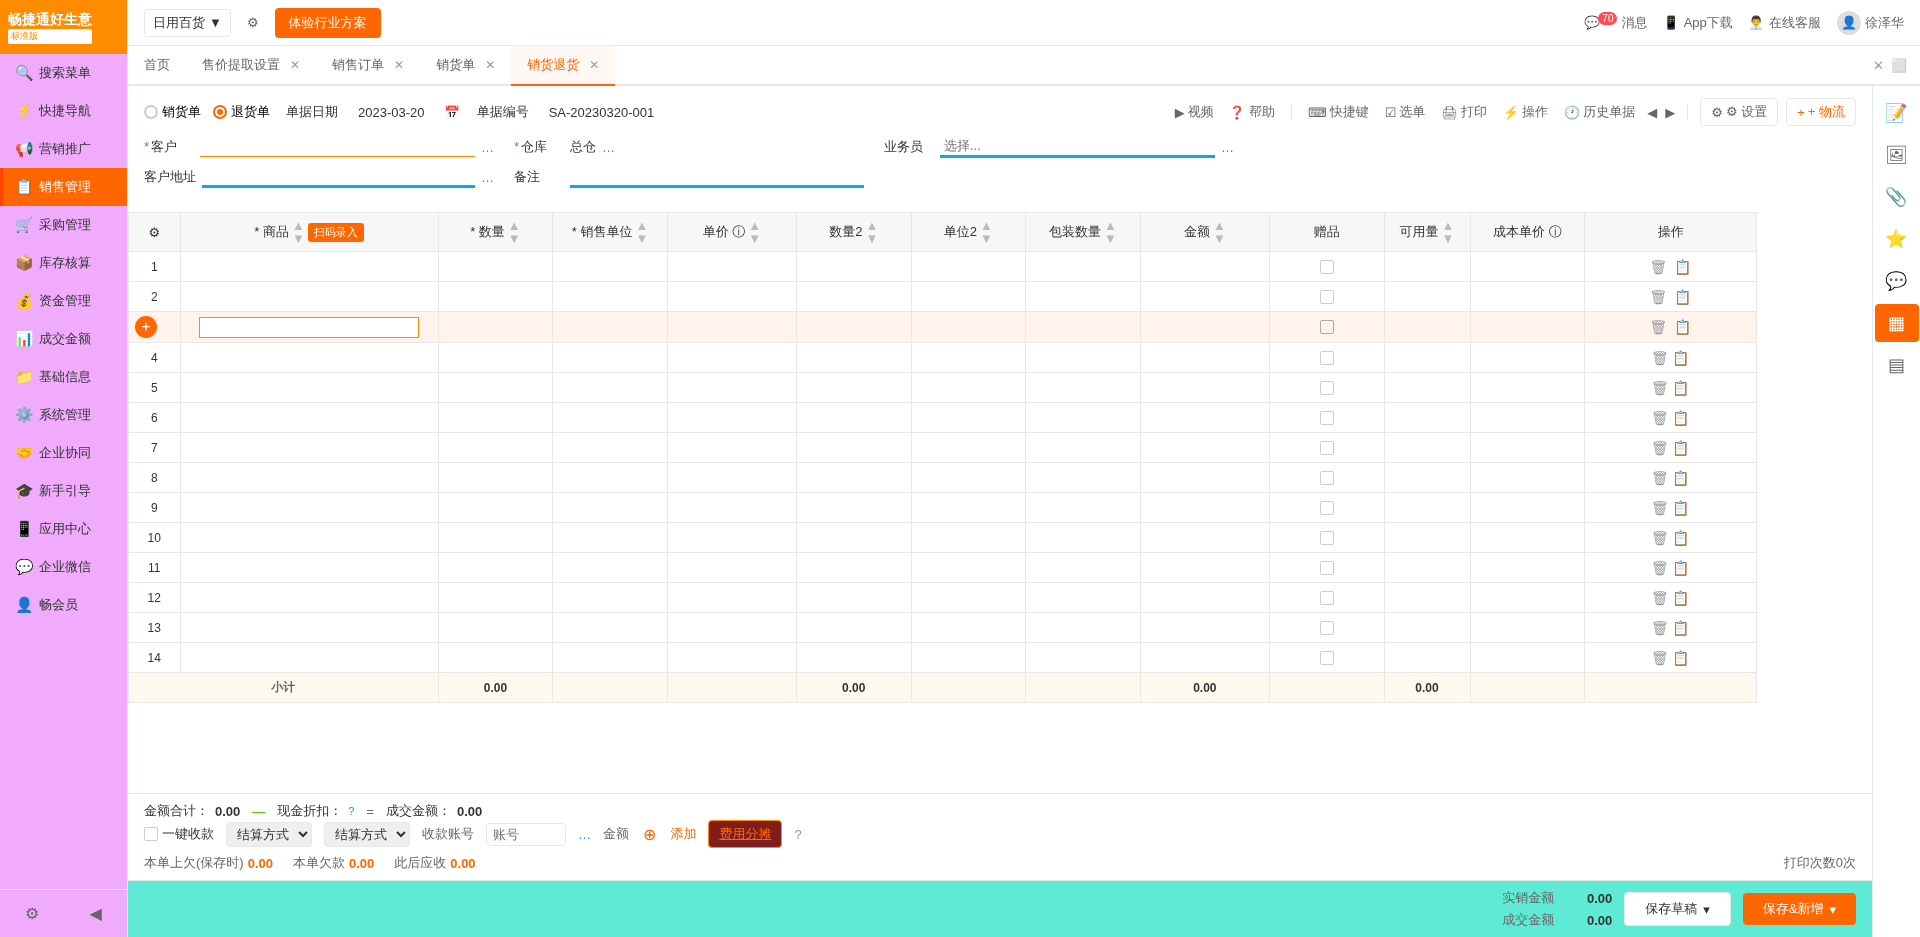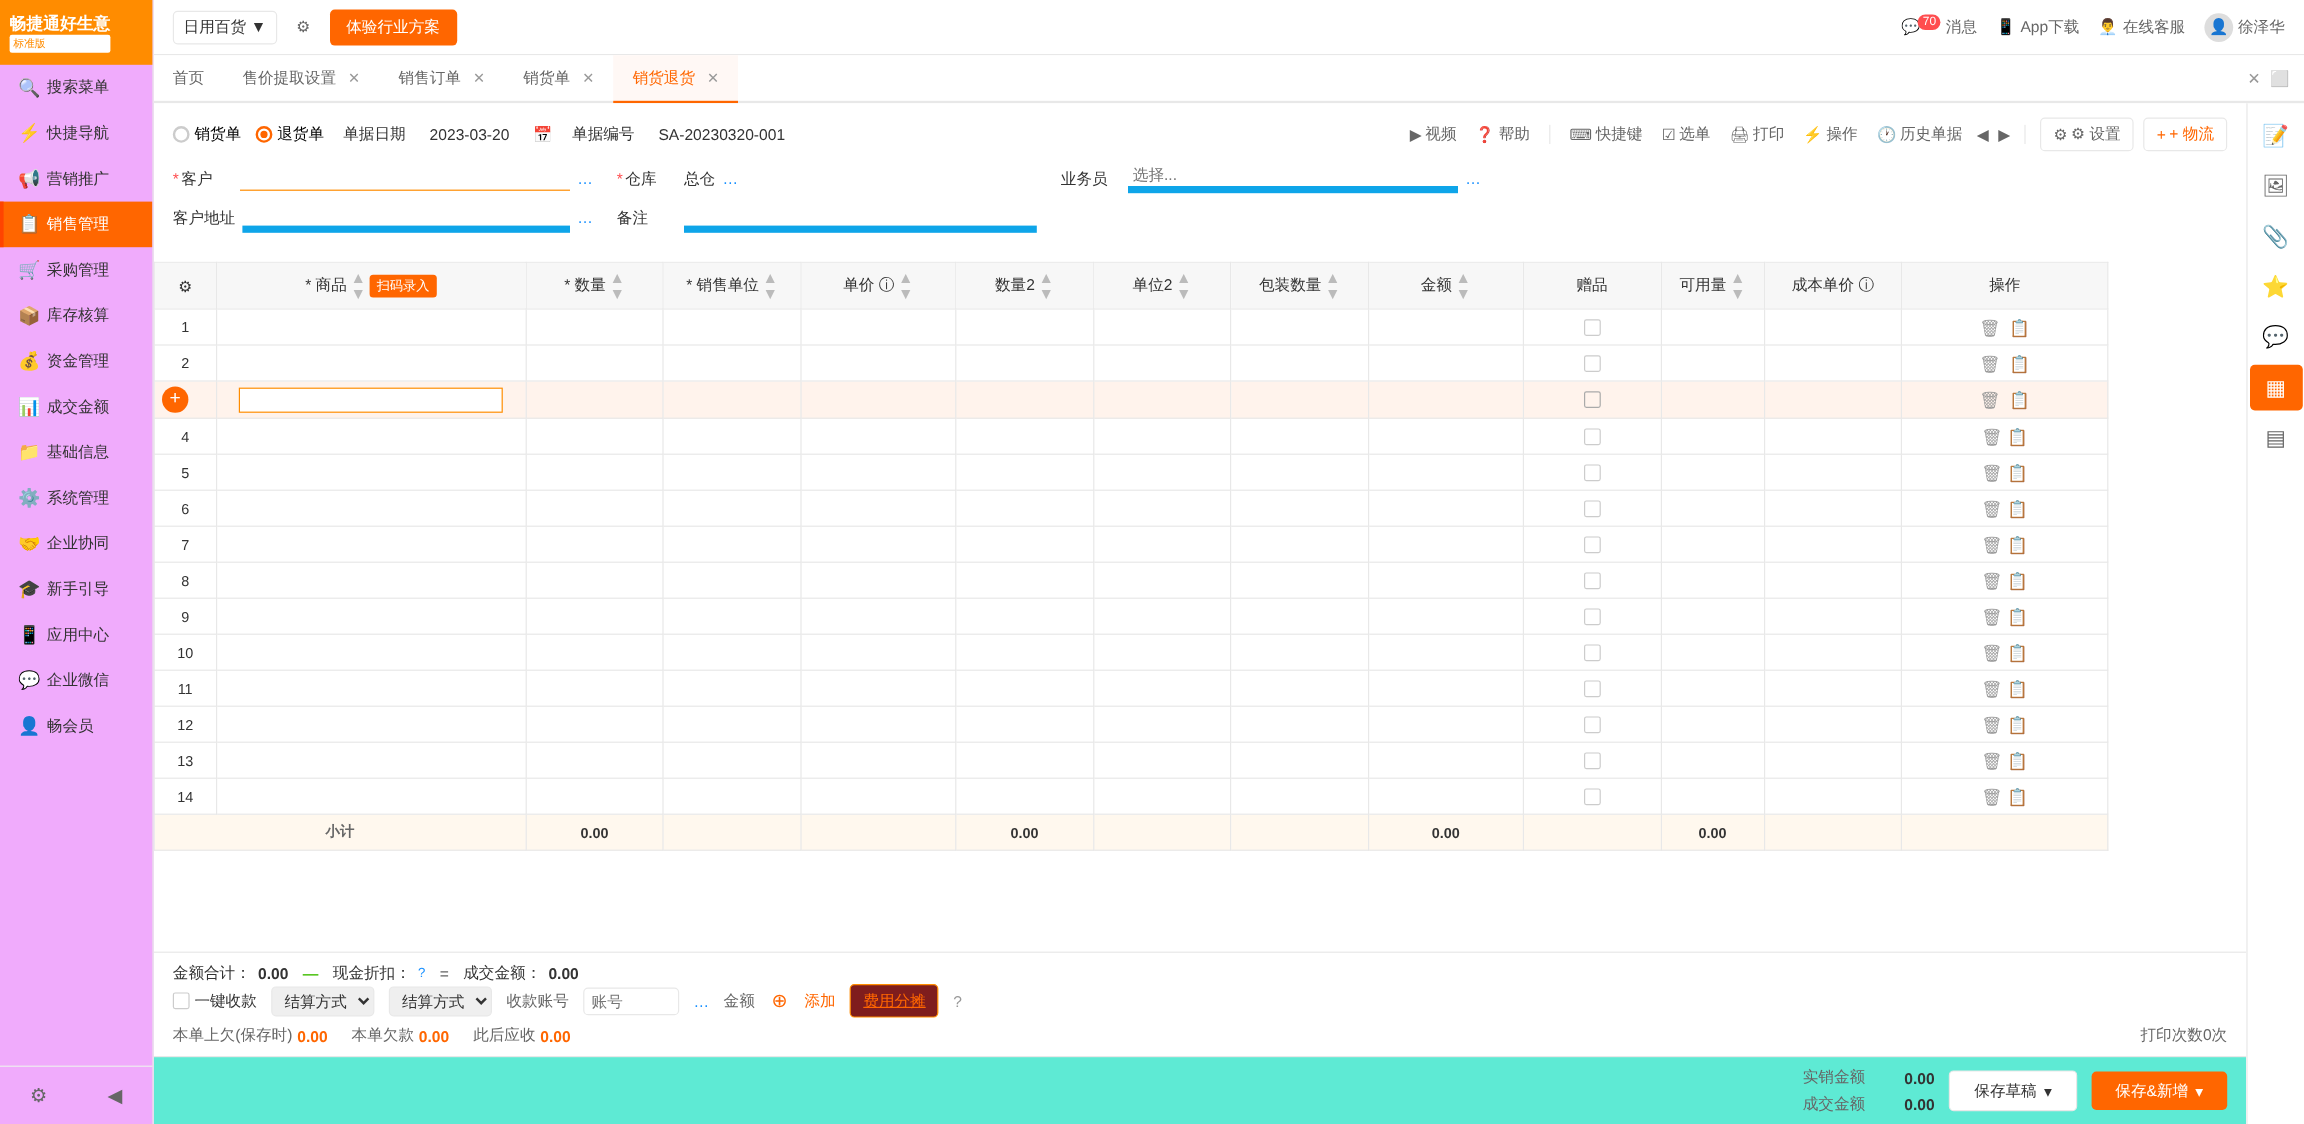--- a/index.html
+++ b/index.html
@@ -52,21 +52,21 @@
     .toolbar-actions { margin-left: auto; display: flex; align-items: center; gap: 8px; color: #666; }
     .toolbar-btn { display: flex; align-items: center; gap: 3px; cursor: pointer; padding: 2px 4px; }
     .toolbar-btn-setting { display: flex; align-items: center; gap: 3px; cursor: pointer; padding: 4px 10px; border: 1px solid #e8e8e8; border-radius: 4px; color: #666; }
     .toolbar-btn-wuliu { display: flex; align-items: center; gap: 3px; cursor: pointer; padding: 4px 10px; border: 1px solid #e8e8e8; border-radius: 4px; color: #ff6600; }
 
     
     .form-fields-row { display: flex; align-items: center; gap: 20px; margin-bottom: 8px; flex-wrap: wrap; }
     .field-group { display: flex; align-items: center; gap: 6px; flex: 1; min-width: 200px; max-width: 350px; }
     .field-label { color: #333; white-space: nowrap; min-width: 50px; }
     .field-label.required::before { content: '*'; color: #ff4d4f; margin-right: 2px; }
-    .field-input { flex: 1; border: none; border-bottom: 6px solid #0ea5e9; padding: 2px 4px; outline: none; color: #333; min-width: 80px; }
+    .field-input { flex: 1; border: none; border-bottom: 3px solid #0ea5e9; padding: 2px 4px; outline: none; color: #333; min-width: 80px; }
     .field-dots { color: #1890ff; cursor: pointer; }
 
     
     .table-wrapper { flex: 1; overflow: auto; background: #fff; margin-top: 4px; }
     .data-table { width: 100%; border-collapse: collapse; table-layout: fixed; }
     .data-table th { background: #f7f7f7; border: 1px solid #e8e8e8; padding: 6px 8px; text-align: center; color: #333; font-weight: normal; position: sticky; top: 0; z-index: 1; white-space: nowrap; font-size: 12px; }
     .data-table td { border: 1px solid #e8e8e8; padding: 4px 6px; text-align: center; color: #333; height: 30px; font-size: 12px; }
     .data-table tr.active-row td { background: #fff3ec; }
     .col-num { width: 36px; color: #999; }
     .th-sort { display: flex; align-items: center; justify-content: center; gap: 3px; }

